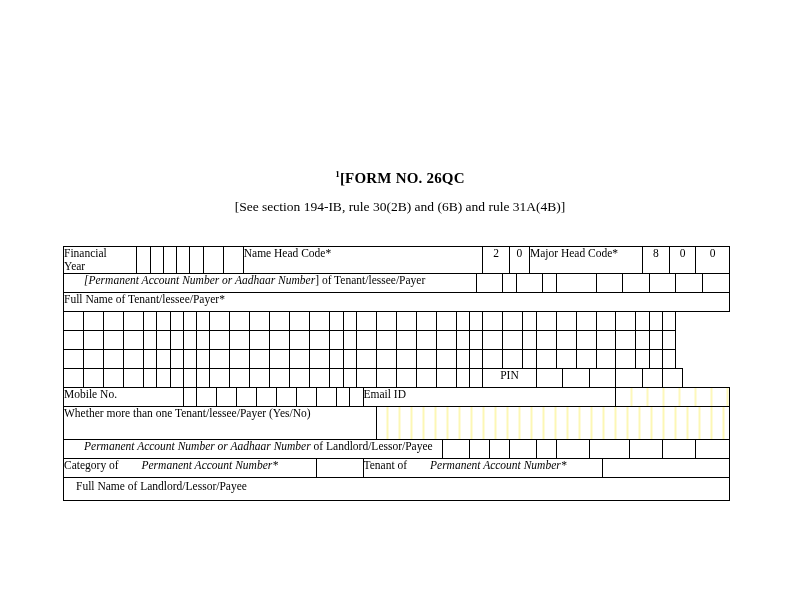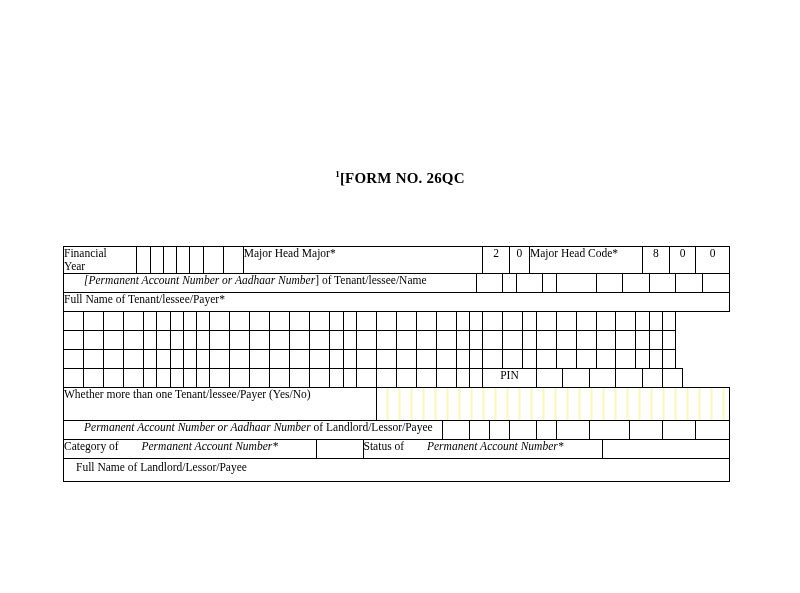--- a/index.html
+++ b/index.html
@@ -60,20 +60,21 @@
         rgba(255,255,140,0) 0px, rgba(255,255,140,0) 14px,
         rgba(250,240,120,.5) 14px, rgba(250,240,120,.5) 16px); }
 </style>
 </head>
 <body>
 
 <div class="page">
 
   <div class="hdr" id="form-title"><span class="sup">1</span><span>[FORM NO. 26QC</span></div>
 
+  <div class="hdr" id="see-section">[See section 194-IB, rule 30(2B) and (6B) and rule 31A(4B)]</div>
 
 
   <table id="form-table">
     <colgroup>
 
       <col span="100" style="width:1%">
     </colgroup>
     <tbody>
 
       <tr>
@@ -81,31 +82,31 @@
           <span>Financial</span><br>
           <span>Year</span>
         </td>
         <td class="taller" colspan="2"></td>
         <td class="taller" colspan="2"></td>
         <td class="taller" colspan="2"></td>
         <td class="taller" colspan="2"></td>
         <td class="taller" colspan="2"></td>
         <td class="taller" colspan="3"></td>
         <td class="taller" colspan="3"></td>
-        <td class="taller lbl vmid" colspan="36">Major Head Major*</td>
+        <td class="taller lbl vmid" colspan="36">Name Head Code*</td>
         <td class="taller ctr vmid" colspan="4">2</td>
         <td class="taller ctr vmid" colspan="3">0</td>
         <td class="taller lbl vmid" colspan="17">Major Head Code*</td>
         <td class="taller ctr vmid" colspan="4">8</td>
         <td class="taller ctr vmid" colspan="4">0</td>
         <td class="taller ctr vmid" colspan="5">0</td>
       </tr>
 
       <tr>
-        <td class="tall lbl vmid" colspan="62"><span class="lbl-i">[Permanent Account Number or Aadhaar Number</span><span>] of Tenant/lessee/Name</span></td>
+        <td class="tall lbl vmid" colspan="62"><span class="lbl-i">[Permanent Account Number or Aadhaar Number</span><span>] of Tenant/lessee/Payer</span></td>
         <td class="tall" colspan="4"></td>
         <td class="tall" colspan="2"></td>
         <td class="tall" colspan="4"></td>
         <td class="tall" colspan="2"></td>
         <td class="tall" colspan="6"></td>
         <td class="tall" colspan="4"></td>
         <td class="tall" colspan="4"></td>
         <td class="tall" colspan="4"></td>
         <td class="tall" colspan="4"></td>
         <td class="tall" colspan="4"></td>
@@ -257,20 +258,35 @@
           <td class="tall" colspan="2"></td>
         <td class="tall ctr vmid" colspan="8">PIN</td>
         <td class="tall" colspan="4"></td>
         <td class="tall" colspan="4"></td>
         <td class="tall" colspan="4"></td>
         <td class="tall" colspan="4"></td>
         <td class="tall" colspan="3"></td>
         <td class="tall" colspan="3"></td>
       </tr>
 
+      <tr>
+        <td class="tall lbl vmid" colspan="18">Mobile No.</td>
+        <td class="tall" colspan="2"></td>
+        <td class="tall" colspan="3"></td>
+        <td class="tall" colspan="3"></td>
+        <td class="tall" colspan="3"></td>
+        <td class="tall" colspan="3"></td>
+        <td class="tall" colspan="3"></td>
+        <td class="tall" colspan="3"></td>
+        <td class="tall" colspan="3"></td>
+        <td class="tall" colspan="2"></td>
+        <td class="tall" colspan="2"></td>
+        <td class="tall lbl vmid" colspan="38">Email ID</td>
+        <td class="tall hl2" colspan="17"></td>
+      </tr>
 
       <tr>
         <td class="lbl vmid" style="height:32px" colspan="47">Whether more than one Tenant/lessee/Payer (Yes/No)</td>
         <td class="hl" style="height:32px" colspan="53"></td>
       </tr>
 
       <tr>
         <td class="tall lbl vmid" colspan="57"><span class="lbl-i">Permanent Account Number or Aadhaar Number</span><span> of Landlord/Lessor/Payee</span></td>
         <td class="tall" colspan="4"></td>
         <td class="tall" colspan="3"></td>
@@ -280,21 +296,21 @@
         <td class="tall" colspan="5"></td>
         <td class="tall" colspan="6"></td>
         <td class="tall" colspan="5"></td>
         <td class="tall" colspan="5"></td>
         <td class="tall" colspan="5"></td>
       </tr>
 
       <tr>
         <td class="tall lbl vmid" colspan="38"><span>Category of </span><span class="lbl-i">Permanent Account Number*</span></td>
         <td class="tall" colspan="7"></td>
-        <td class="tall lbl vmid" colspan="36"><span>Status of </span><span class="lbl-i">Permanent Account Number*</span></td>
+        <td class="tall lbl vmid" colspan="36"><span>Tenant of </span><span class="lbl-i">Permanent Account Number*</span></td>
         <td class="tall" colspan="19"></td>
       </tr>
 
       <tr>
         <td class="tall vmid" style="padding:2px 1px 2px 12px" colspan="100">Full Name of Landlord/Lessor/Payee</td>
       </tr>
 
     </tbody>
   </table>
 

